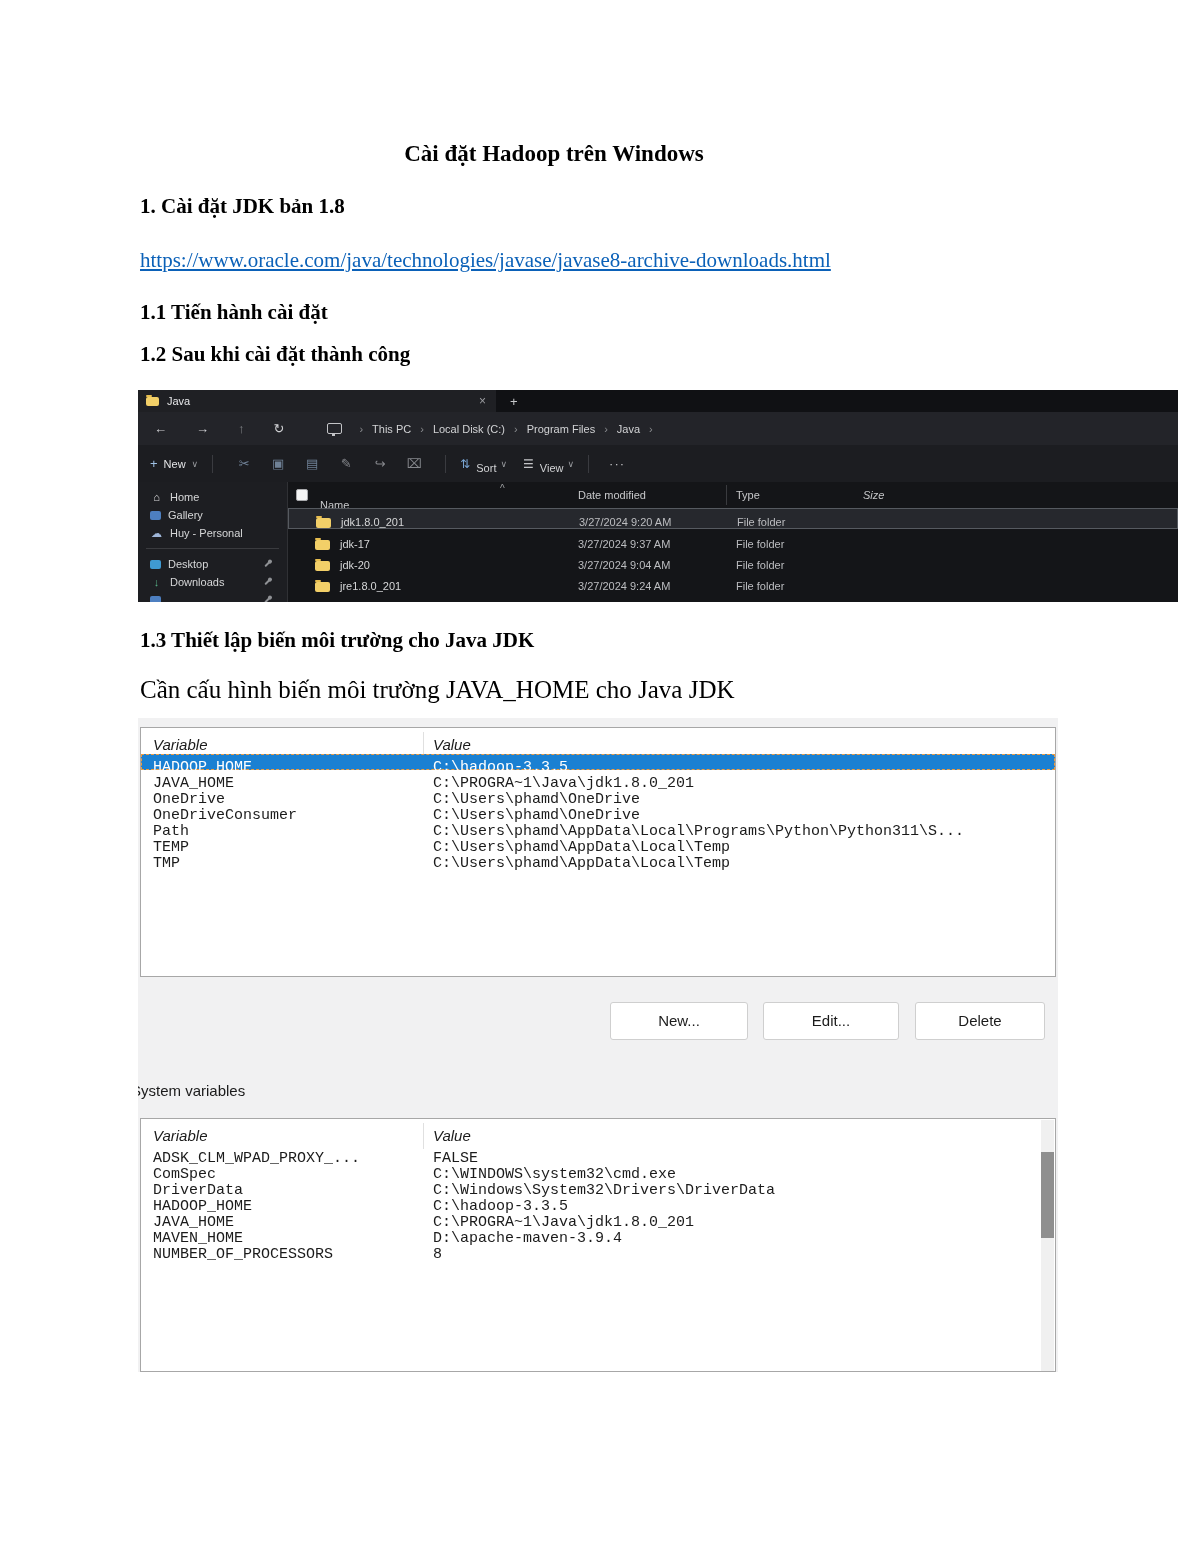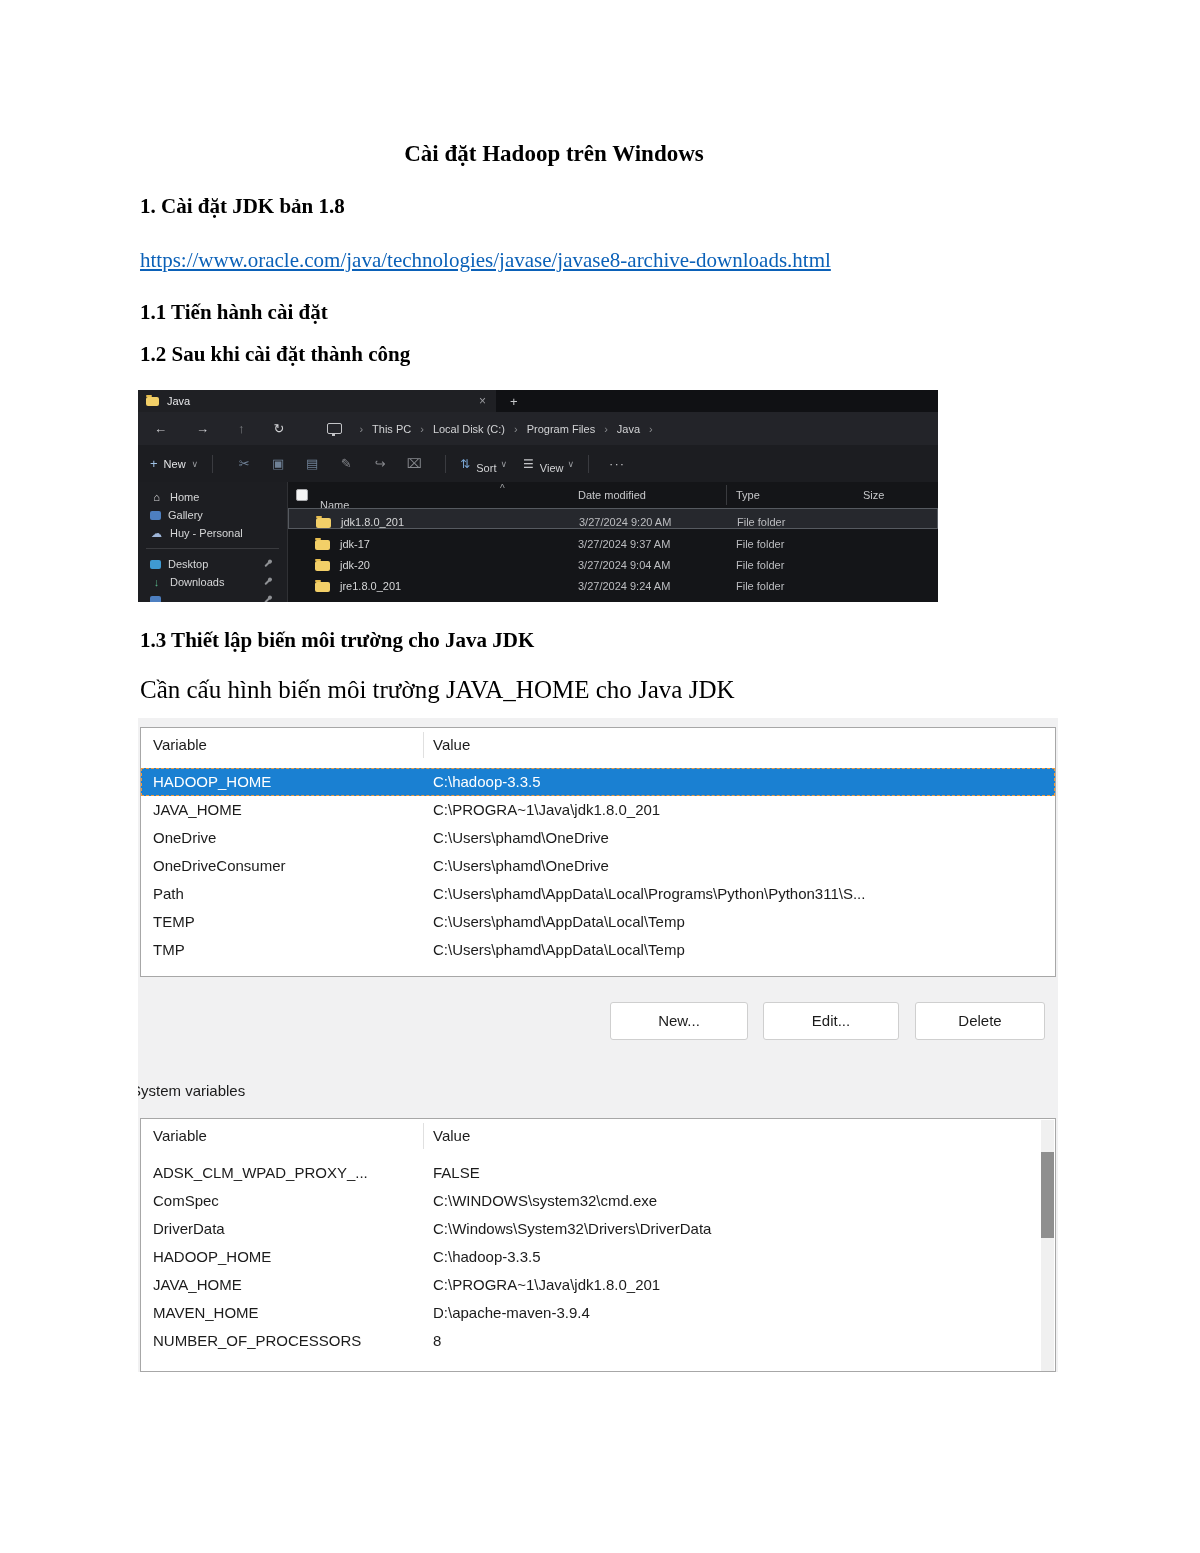--- a/index.html
+++ b/index.html
@@ -8,21 +8,21 @@
 
   
   .doc-title{position:absolute;top:141px;left:0;width:1108px;text-align:center;
              font-size:23px;font-weight:bold;}
   .h-l{position:absolute;left:140px;font-size:21px;font-weight:bold;}
   .doc-link{position:absolute;left:140px;top:248px;font-size:21px;color:#0b61b8;
             text-decoration:underline;cursor:pointer;}
   .doc-para{position:absolute;left:140px;top:676px;font-size:25px;}
 
   
-  .explorer{position:absolute;left:138px;top:390px;width:800px;height:212px;
+  .explorer{position:absolute;left:138px;top:390px;width:1040px;height:212px;
             background:#141518;font-family:"Liberation Sans",sans-serif;
             font-size:11px;color:#d6d7d8;overflow:hidden;}
   .ex-tabbar{height:22px;background:#101114;display:flex;align-items:center;}
   .ex-tab{width:358px;height:22px;background:#1f2024;display:flex;align-items:center;
           padding-left:8px;box-sizing:border-box;}
   .ex-tab-title{margin-left:8px;color:#e6e7e9;}
   .ex-tab-close{margin-left:auto;margin-right:10px;color:#9b9ca0;font-size:12px;}
   .ex-newtab{margin-left:14px;color:#c8c9cc;font-size:13px;}
   .ex-addr{height:33px;background:#232429;display:flex;align-items:center;padding-left:16px;}
   .nav-ico{color:#cfd0d3;font-size:13px;margin-right:29px;}
@@ -58,44 +58,44 @@
   .pin::after{content:"";position:absolute;right:-2px;top:-1px;width:4px;height:4px;
               border-radius:50%;background:#8f9195;}
   .ex-list{flex:1;position:relative;}
   .lh{display:flex;align-items:center;height:26px;color:#c7c8ca;}
   .lh-check{width:10px;height:10px;border:1px solid #a9aaad;background:#f4f4f4;
             margin-left:8px;border-radius:2px;}
   .lh-name{margin-left:12px;margin-top:19px;}
   .lh-caret{position:absolute;left:212px;top:1px;color:#9fa1a4;font-size:10px;}
   .col-date{position:absolute;left:290px;}
   .col-type{position:absolute;left:448px;}
-  .col-size{position:absolute;left:575px;}
+  .col-size{position:absolute;left:575px;font-style:italic;}
   .lh-div{position:absolute;left:438px;top:3px;width:1px;height:20px;background:#3a3b3f;}
   .fr{position:relative;display:flex;align-items:flex-end;height:21px;color:#d6d7d8;}
   .fr.sel{background:#26282d;border:1px solid #565a60;box-sizing:border-box;}
   .folder{width:15px;height:10px;background:#f2cf68;border-radius:2px;position:relative;
           margin-left:27px;}
   .folder::before{content:"";position:absolute;top:-2px;left:0;width:6px;height:2px;
                   background:#e7bd4e;border-radius:1px;}
   .fr-name{margin-left:10px;}
   .fr-date,.fr-type{color:#bcbdc0;}
 
   
   .envshot{position:absolute;left:138px;top:718px;width:920px;height:654px;
            background:#f1f1f2;font-family:"Liberation Sans",sans-serif;font-size:15px;
            color:#1b1b1b;overflow:hidden;}
   .vtable{position:absolute;left:2px;width:916px;background:#fff;border:1px solid #a7a7a7;
           box-sizing:border-box;overflow:hidden;}
   .vt-user{top:9px;height:250px;}
   .vt-sys{top:400px;height:254px;}
-  .vt-head{position:relative;height:40px;line-height:34px;}
+  .vt-head{position:relative;height:26px;line-height:34px;font-style:italic;}
   .vt-head .c1{position:absolute;left:12px;}
   .vt-head .c2{position:absolute;left:292px;}
   .vt-hdiv{position:absolute;left:282px;top:4px;width:1px;height:26px;background:#e0e0e0;}
-  .vrow{position:relative;height:28px;line-height:28px;white-space:nowrap;}
+  .vrow{position:relative;height:16px;line-height:28px;white-space:nowrap;font-family:Liberation Mono, monospace;}
   .vrow .c1{position:absolute;left:12px;}
   .vrow .c2{position:absolute;left:292px;right:8px;overflow:hidden;}
   .vrow.sel{background:#1a80d2;color:#fff;outline:1px dashed #ef9b3d;outline-offset:-1px;}
   .vrow.hl{background:#ebebeb;}
   .env-btn{position:absolute;top:284px;height:38px;background:#fff;border:1px solid #cfcfcf;
            border-radius:3px;text-align:center;line-height:36px;box-sizing:border-box;}
   .btn-new{left:472px;width:138px;}
   .btn-edit{left:625px;width:136px;}
   .btn-del{left:777px;width:130px;}
   .sys-label{position:absolute;left:-7px;top:364px;}

